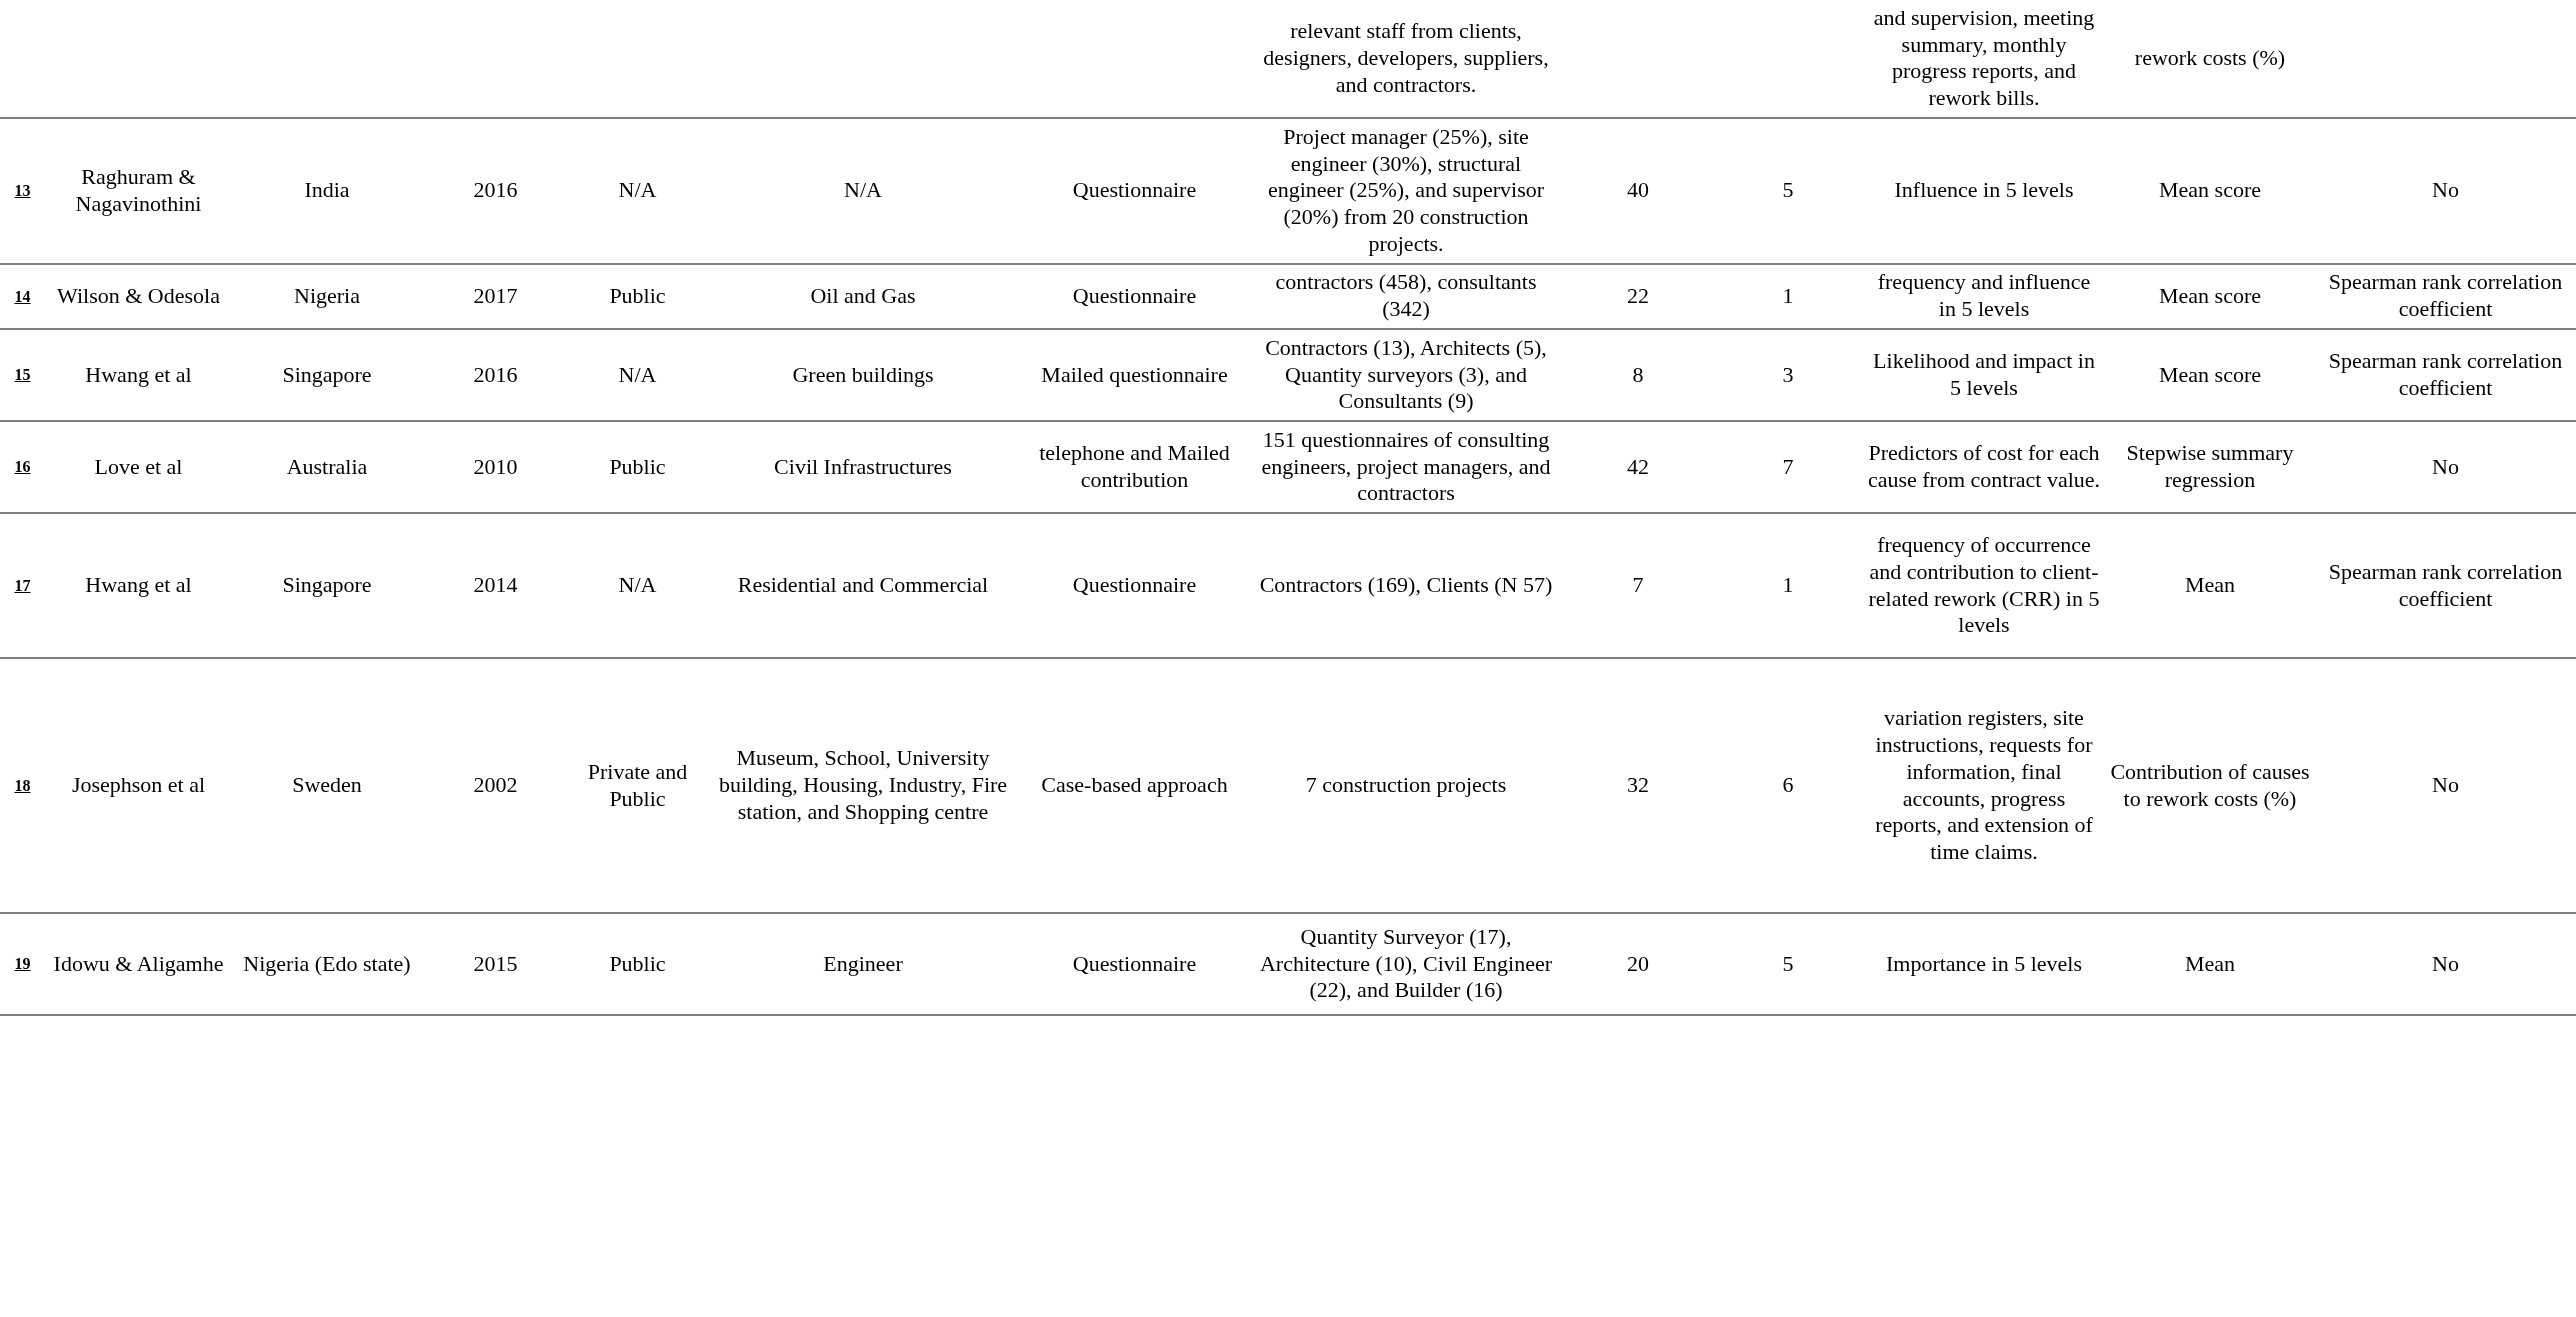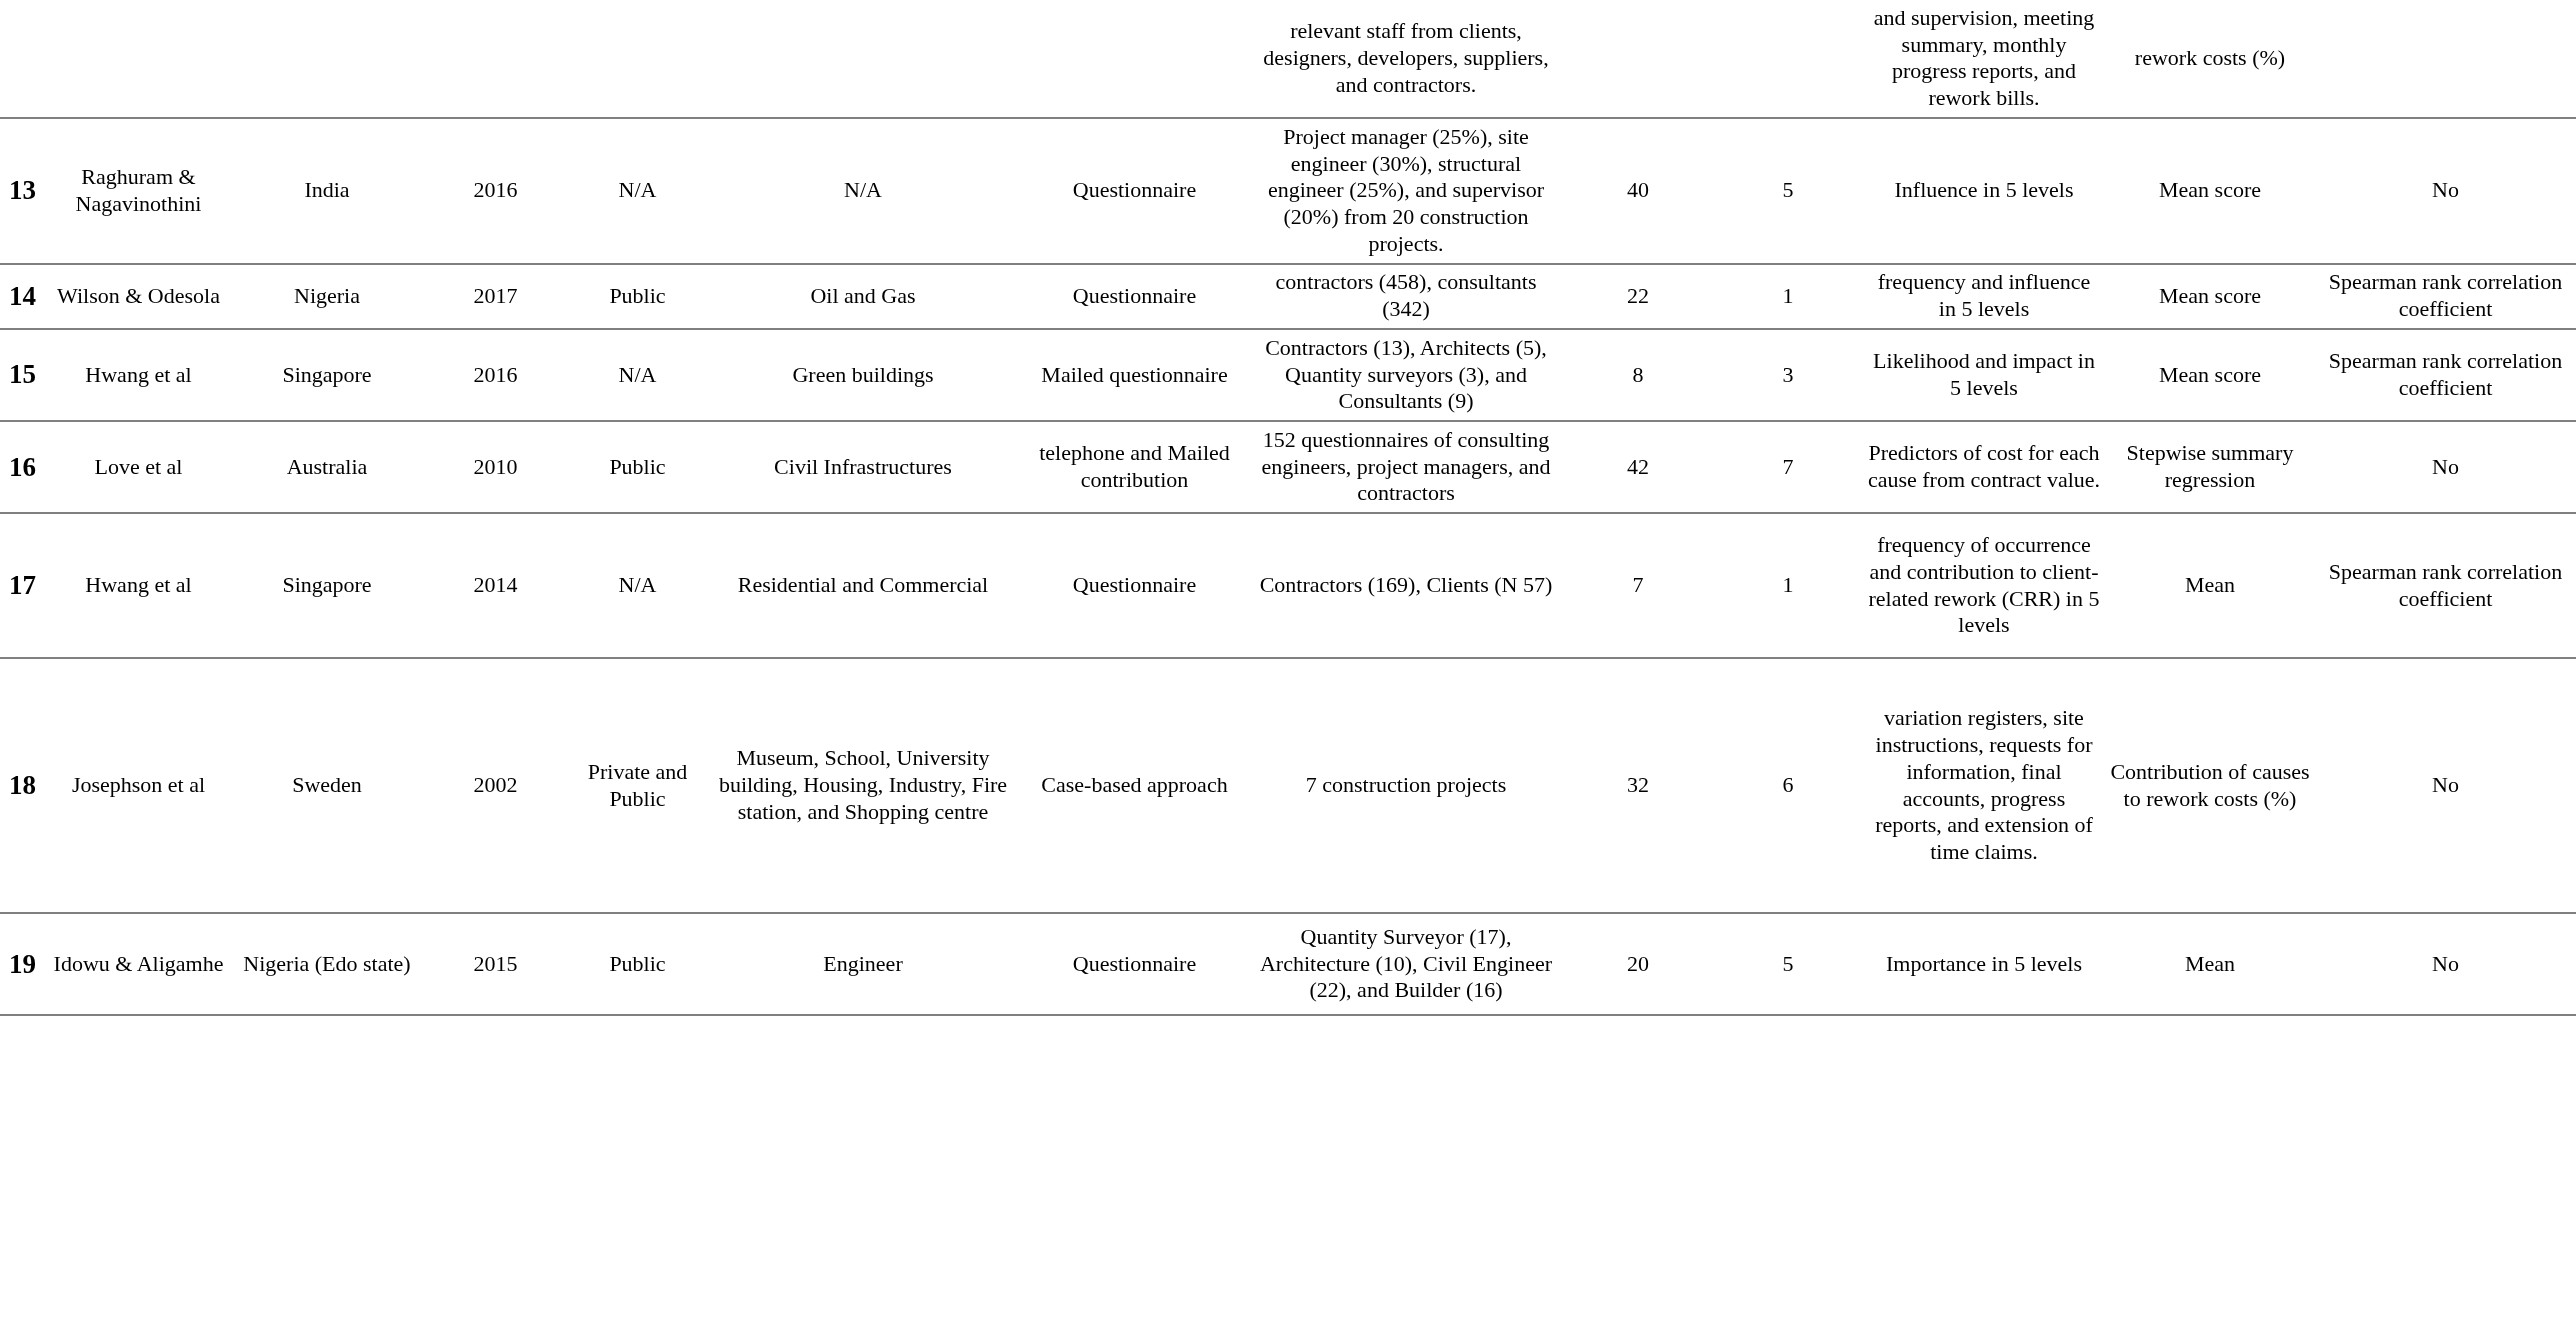--- a/index.html
+++ b/index.html
@@ -41,21 +41,22 @@
     border-top: 2.4px solid #808080;
   }
   tr.first-partial > td {
     border-top: 0;
   }
   tr.last-rule > td {
     border-bottom: 2.4px solid #808080;
   }
   td.col-no {
     font-weight: bold;
-    font-size: 27px;
+    font-size: 16px;
+    text-decoration: underline;
   }
   
   col.c-no        { width: 45px;  }
   col.c-author    { width: 187px; }
   col.c-country   { width: 190px; }
   col.c-year      { width: 147px; }
   col.c-sector    { width: 137px; }
   col.c-type      { width: 314px; }
   col.c-method    { width: 229px; }
   col.c-respond   { width: 314px; }
@@ -152,21 +153,21 @@
       </tr>
 
       <tr class="rule-row" style="height:89px;">
         <td class="col-no">16</td>
         <td>Love et al</td>
         <td>Australia</td>
         <td>2010</td>
         <td>Public</td>
         <td>Civil Infrastructures</td>
         <td>telephone and Mailed contribution</td>
-        <td>152 questionnaires of consulting engineers, project managers, and contractors</td>
+        <td>151 questionnaires of consulting engineers, project managers, and contractors</td>
         <td>42</td>
         <td>7</td>
         <td>Predictors of cost for each cause from contract value.</td>
         <td>Stepwise summary regression</td>
         <td>No</td>
       </tr>
 
       <tr class="rule-row" style="height:145px;">
         <td class="col-no">17</td>
         <td>Hwang et al</td>

